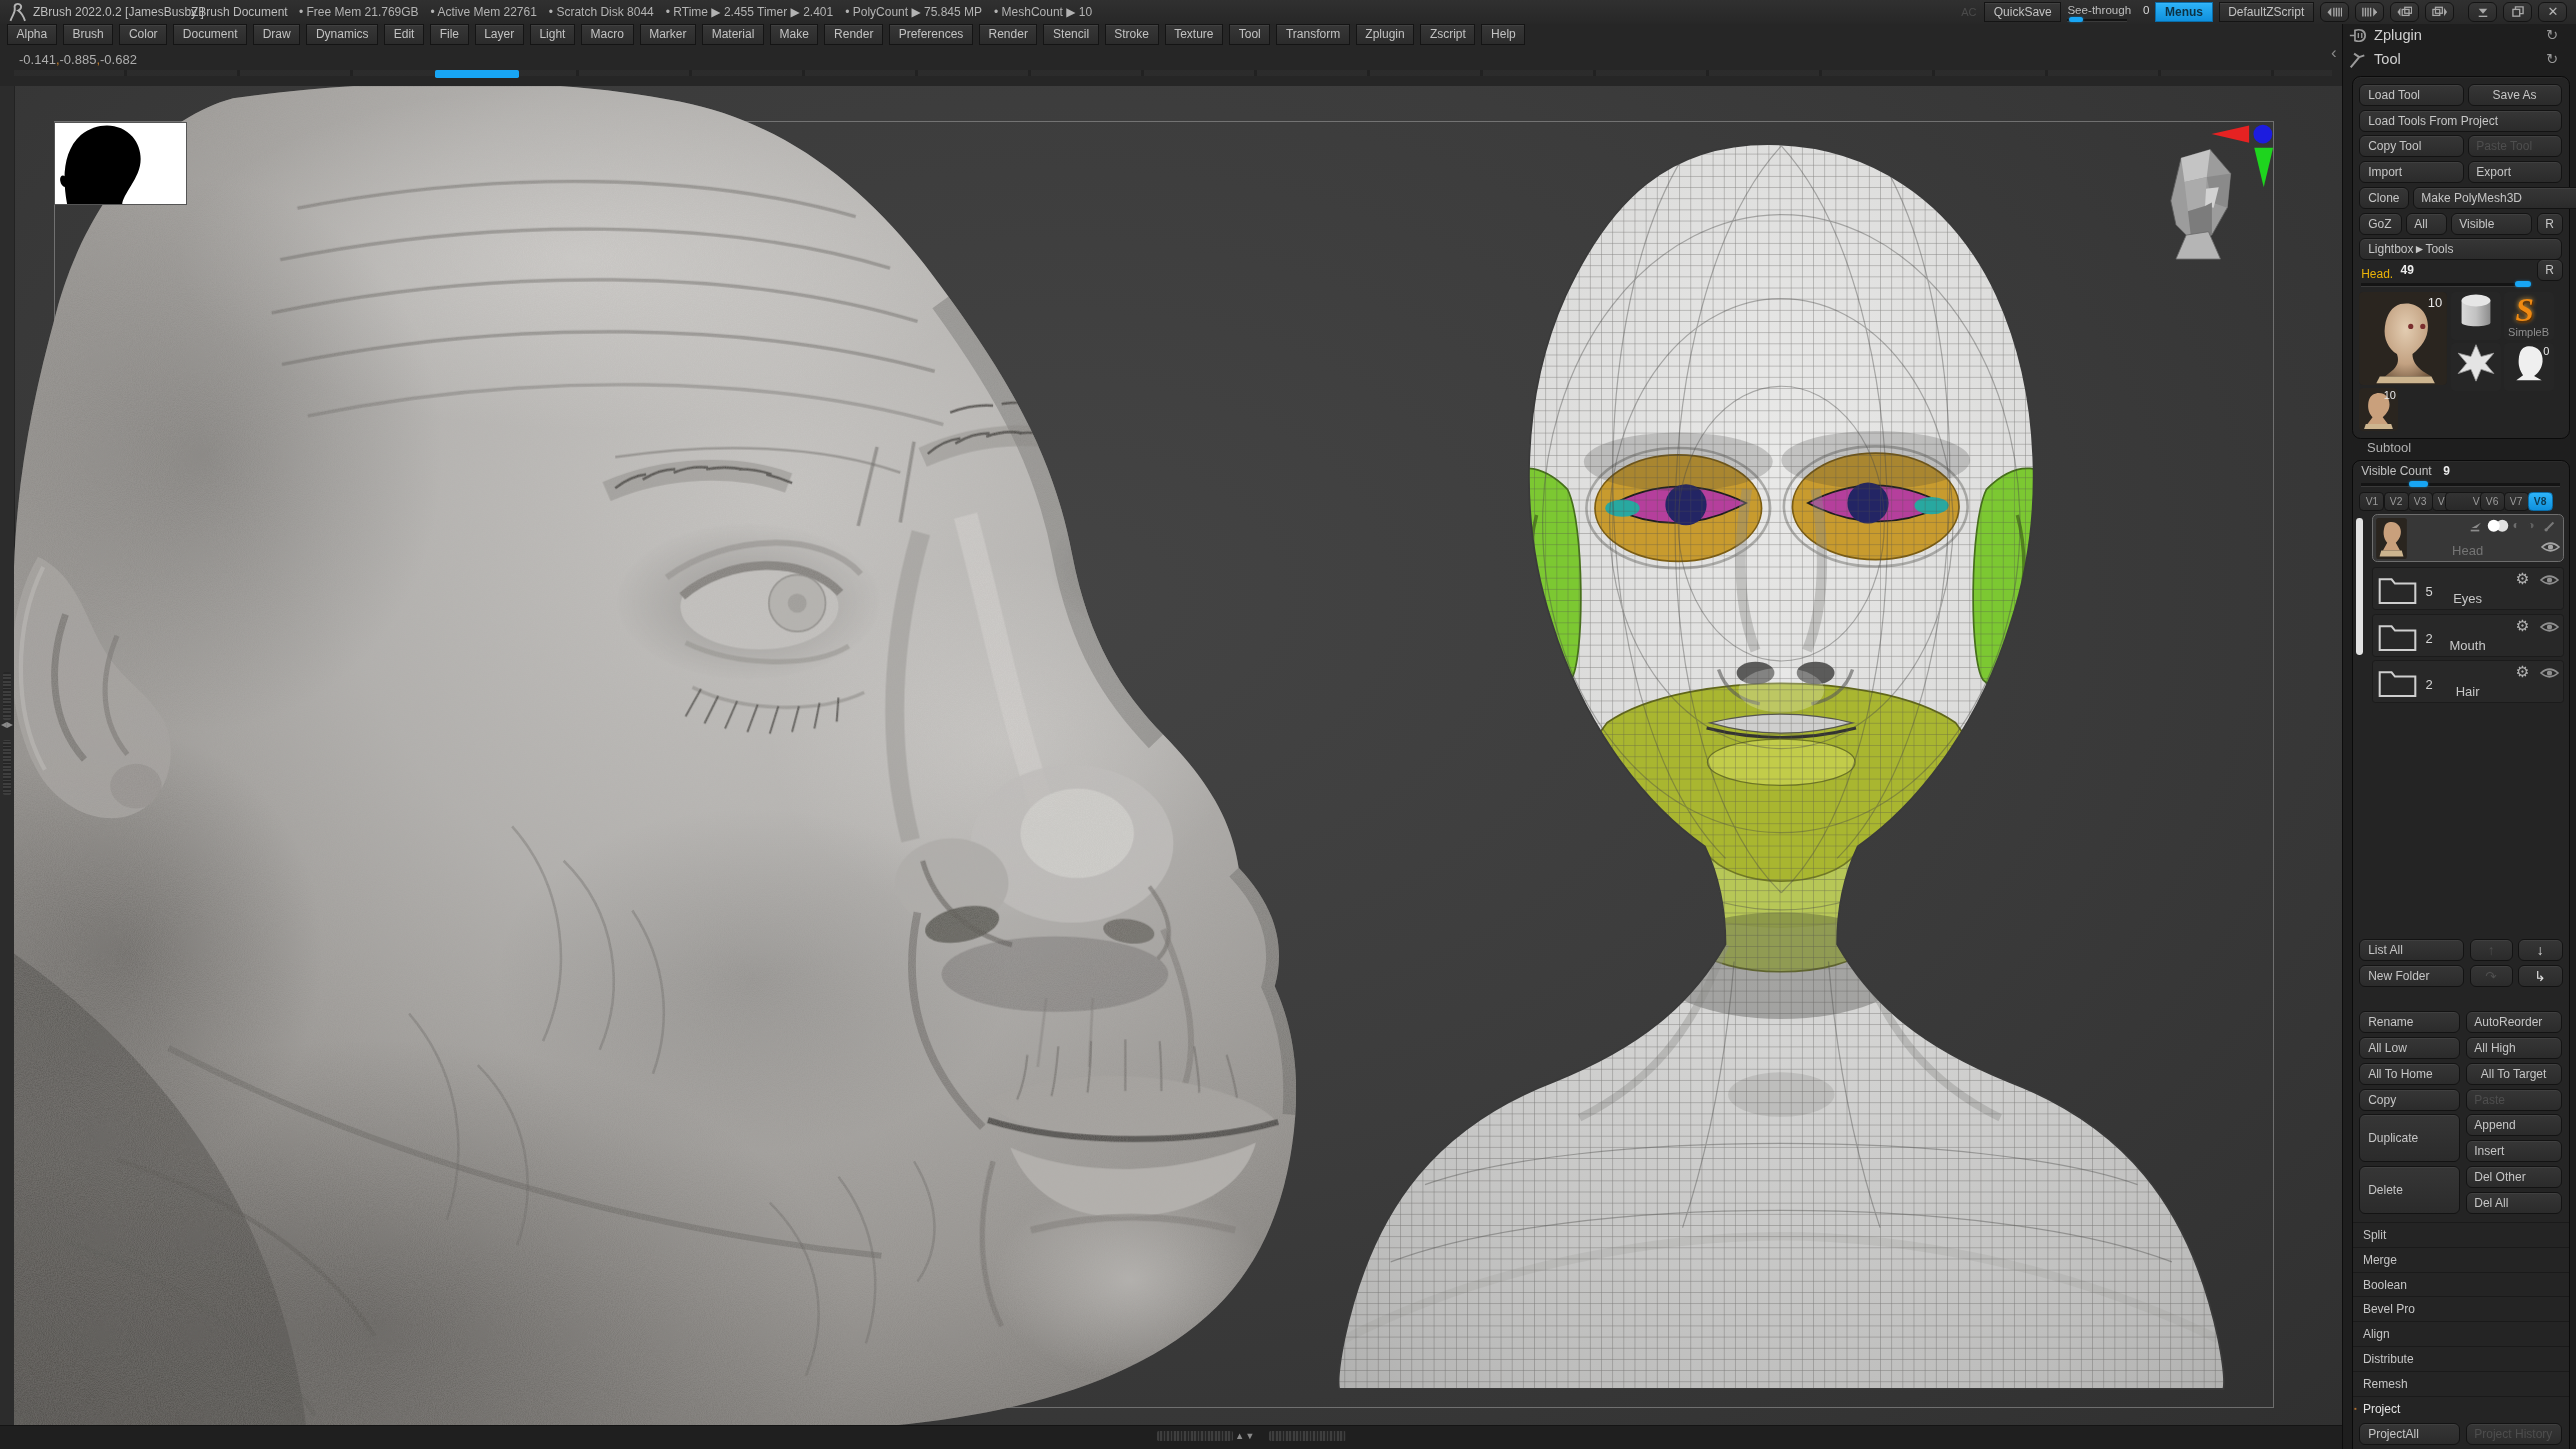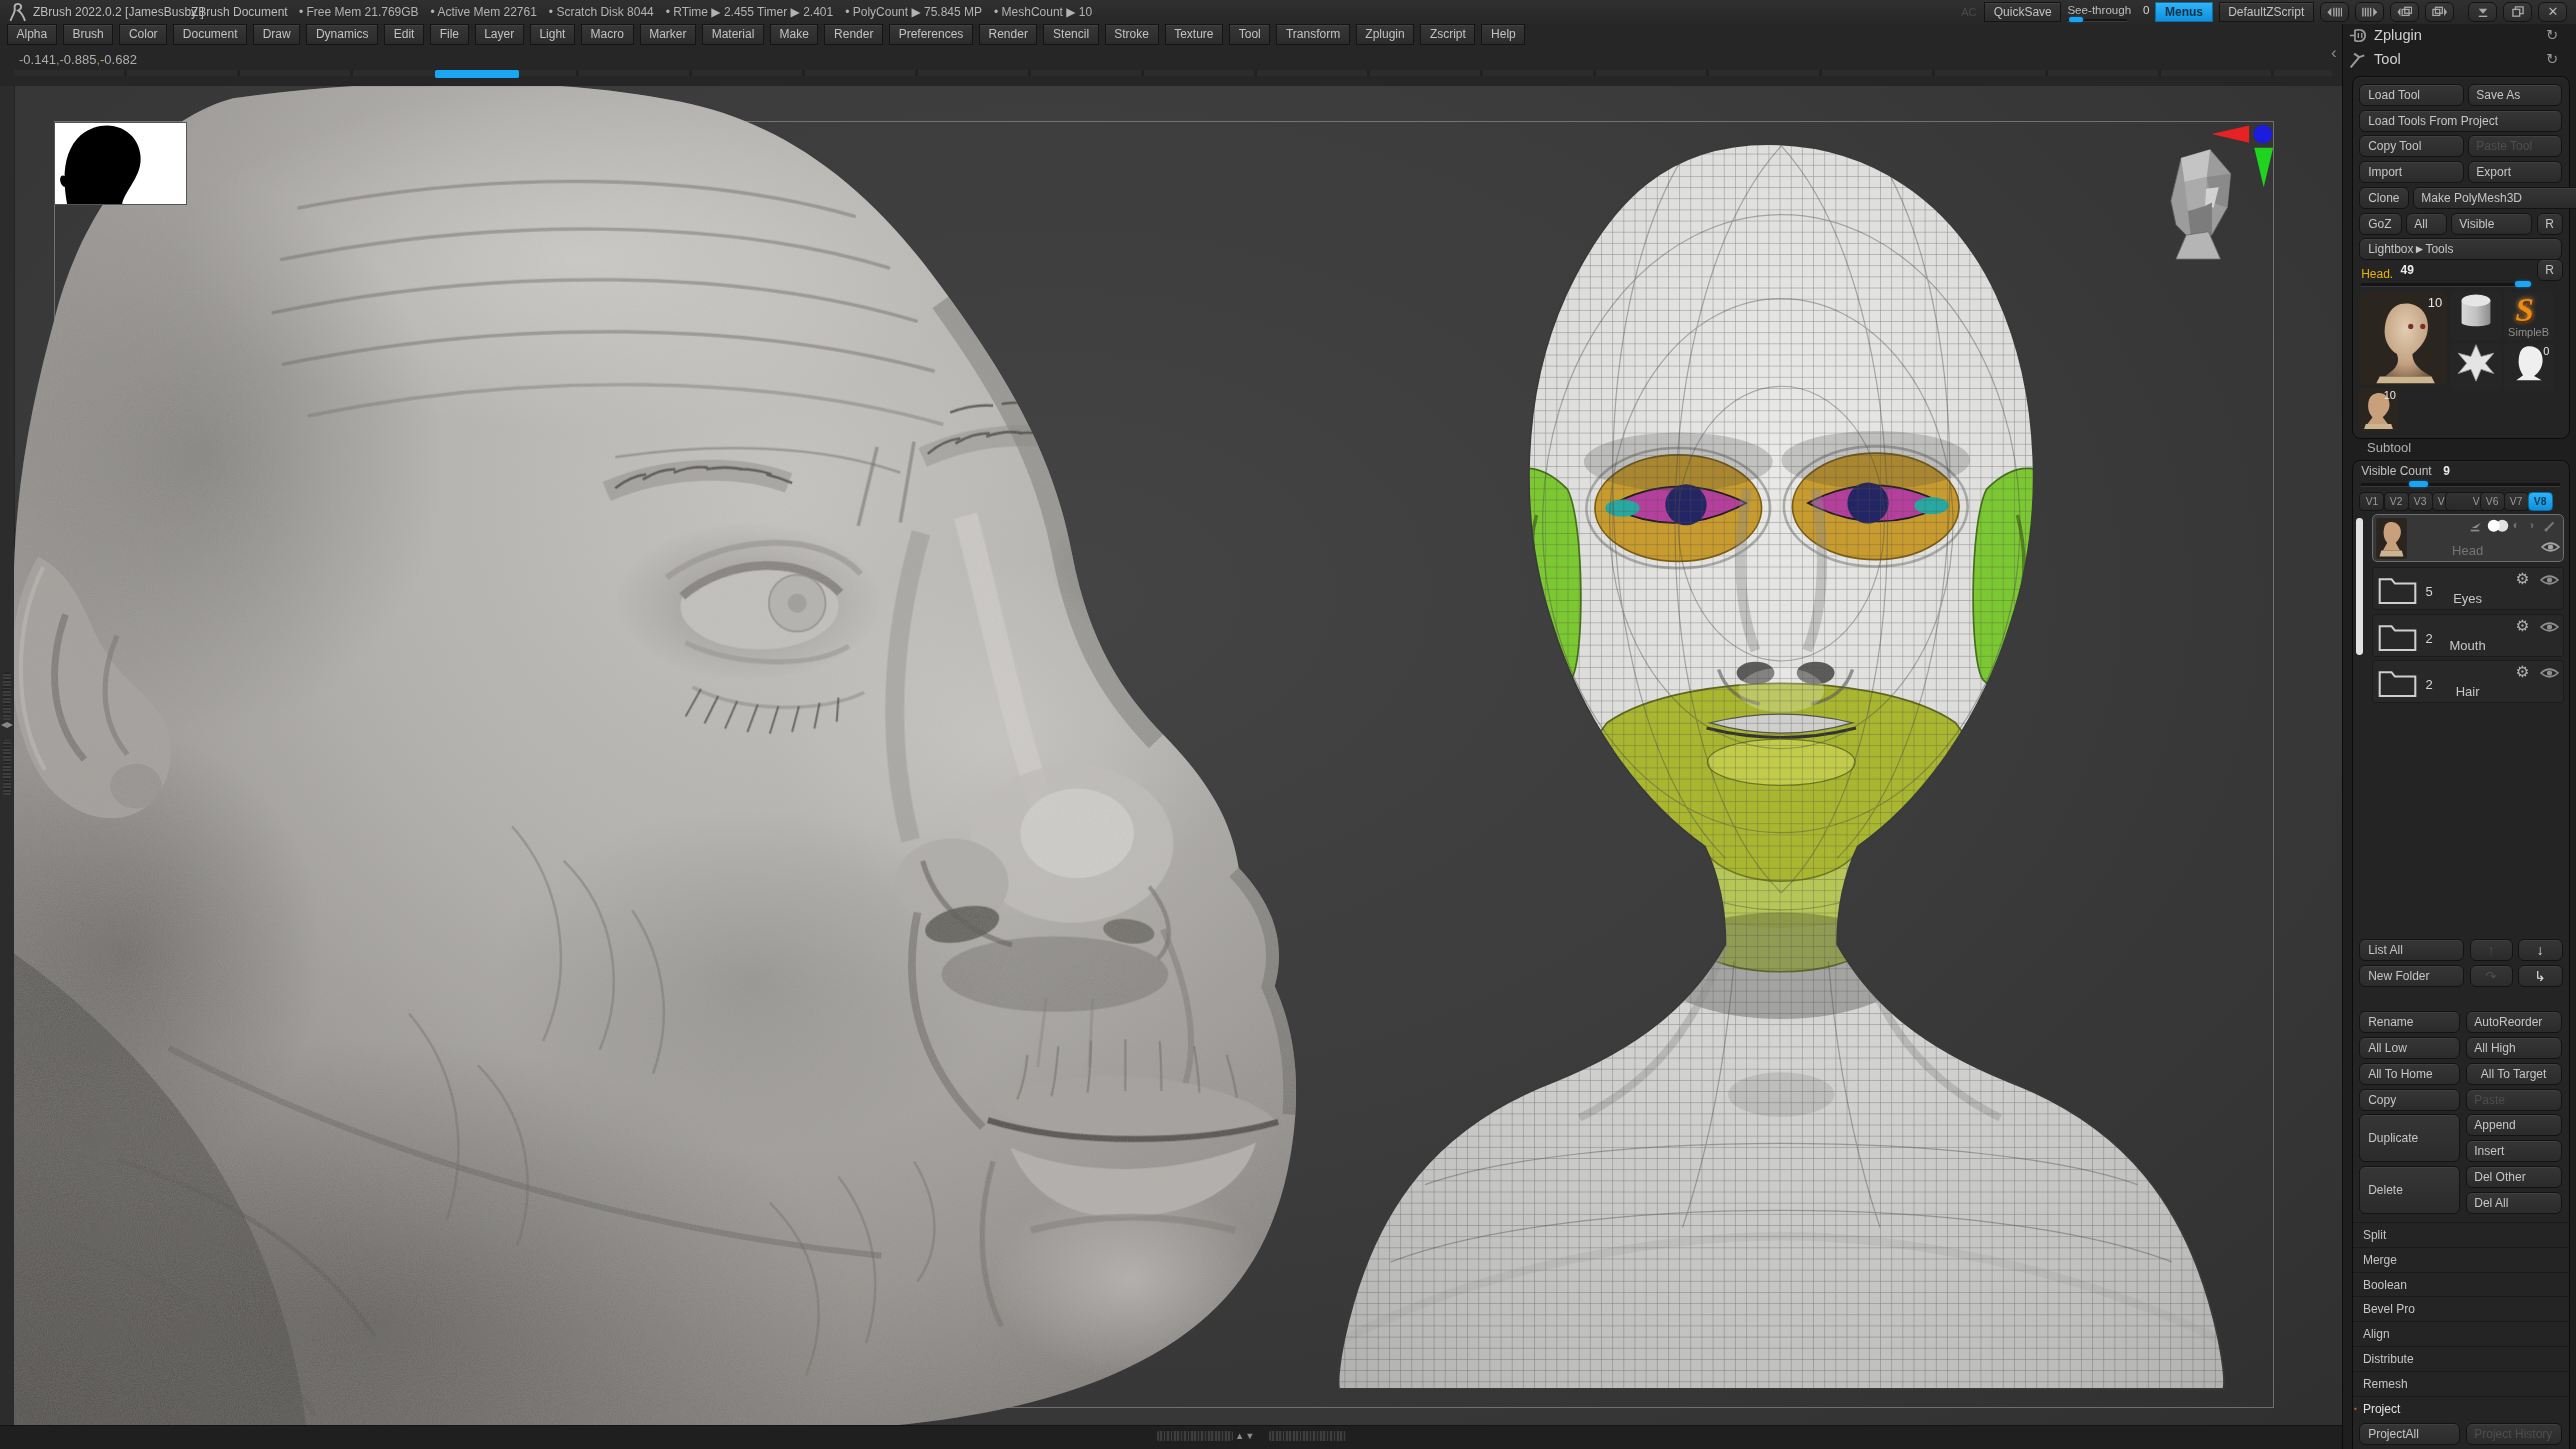--- a/index.html
+++ b/index.html
@@ -497,21 +497,21 @@
         <path d="M2,18 L12,6 M12,6 L6,2 M12,6 L18,4" fill="none" stroke="#9a9a9a" stroke-width="2.4"></path>
       </svg>
       <span class="abs" style="left:31px;top:2.6px;font-size:14.6px;color:#d2d2d2;">Tool</span>
       <span class="abs" style="left:203px;top:1.7px;font-size:14.6px;color:#9a9a9a;">↻</span>
     </div>
 
     <div class="panelbox" style="left:8.6px;top:52px;width:216px;height:361px;">
       <div class="pbtn abs" style="left:6.9px;top:6.9px;width:105px;">
           <span>Load Tool</span>
         </div>
-      <div class="pbtn abs" style="left:115px;top:6.9px;width:94px;">
+      <div class="pbtn abs" style="left:115px;top:6.9px;width:94px;justify-content:center;">
           <span>Save As</span>
         </div>
       <div class="pbtn abs" style="left:6.9px;top:33px;width:203px;">
           <span>Load Tools From Project</span>
         </div>
       <div class="pbtn abs" style="left:6.9px;top:58px;width:105px;">
           <span>Copy Tool</span>
         </div>
       <div class="pbtn dim abs" style="left:115px;top:58px;width:94px;">
           <span>Paste Tool</span>

